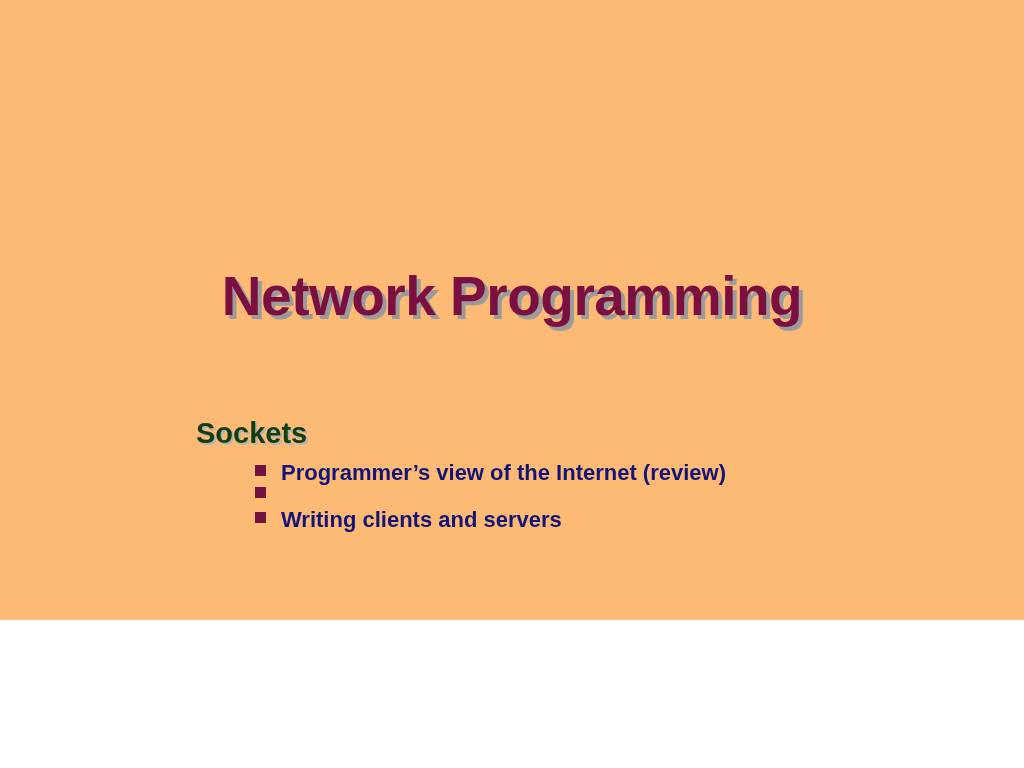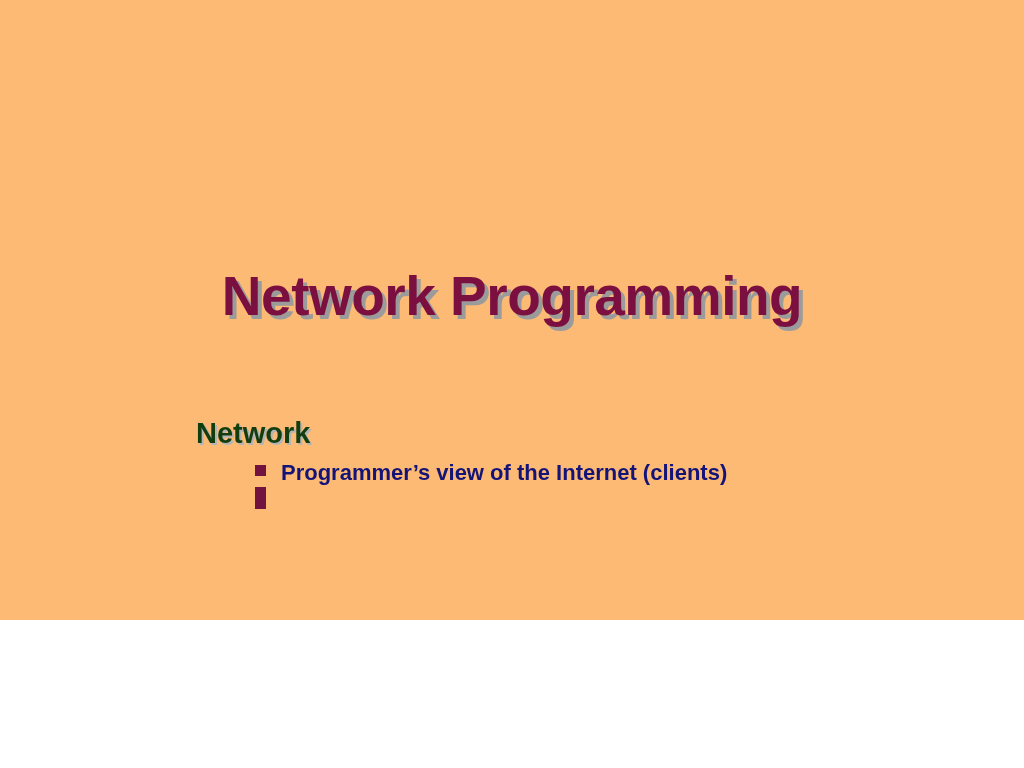--- a/index.html
+++ b/index.html
@@ -89,32 +89,33 @@
 </style>
 </head>
 <body>
 
 <div class="slide">
 
   <h1 class="slide-title">Network Programming</h1>
 
   <div class="body-block">
 
-    <div class="section-heading">Network</div>
+    <div class="section-heading">Sockets</div>
 
     <ul class="bullet-list">
 
       <li class="bullet-item">
         <span class="bullet-marker"></span>
-        <span class="bullet-text">Programmer’s view of the Internet (clients)</span>
+        <span class="bullet-text">Programmer’s view of the Internet (review)</span>
       </li>
 
       <li class="bullet-item">
         <span class="bullet-marker"></span>
       </li>
 
       <li class="bullet-item">
         <span class="bullet-marker"></span>
+        <span class="bullet-text">Writing clients and servers</span>
       </li>
 
     </ul>
   </div>
 </div>
 
 </body></html>

